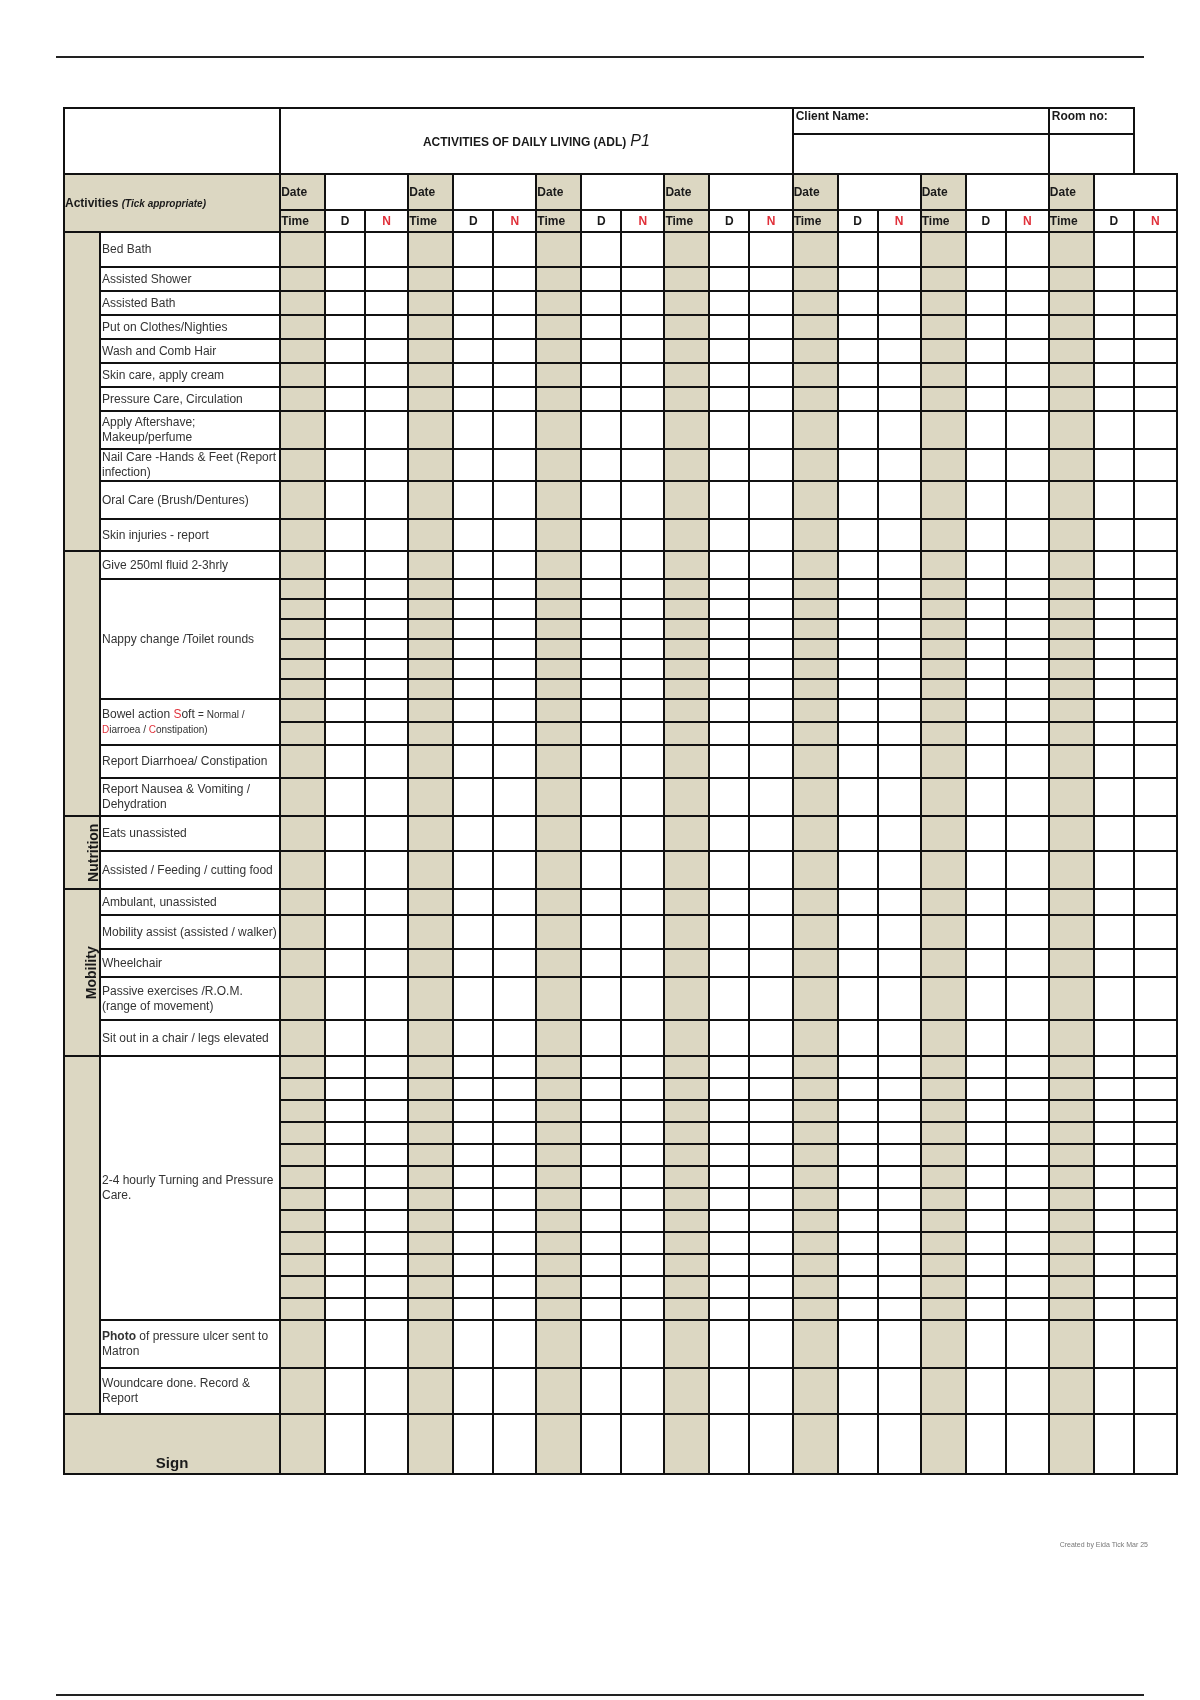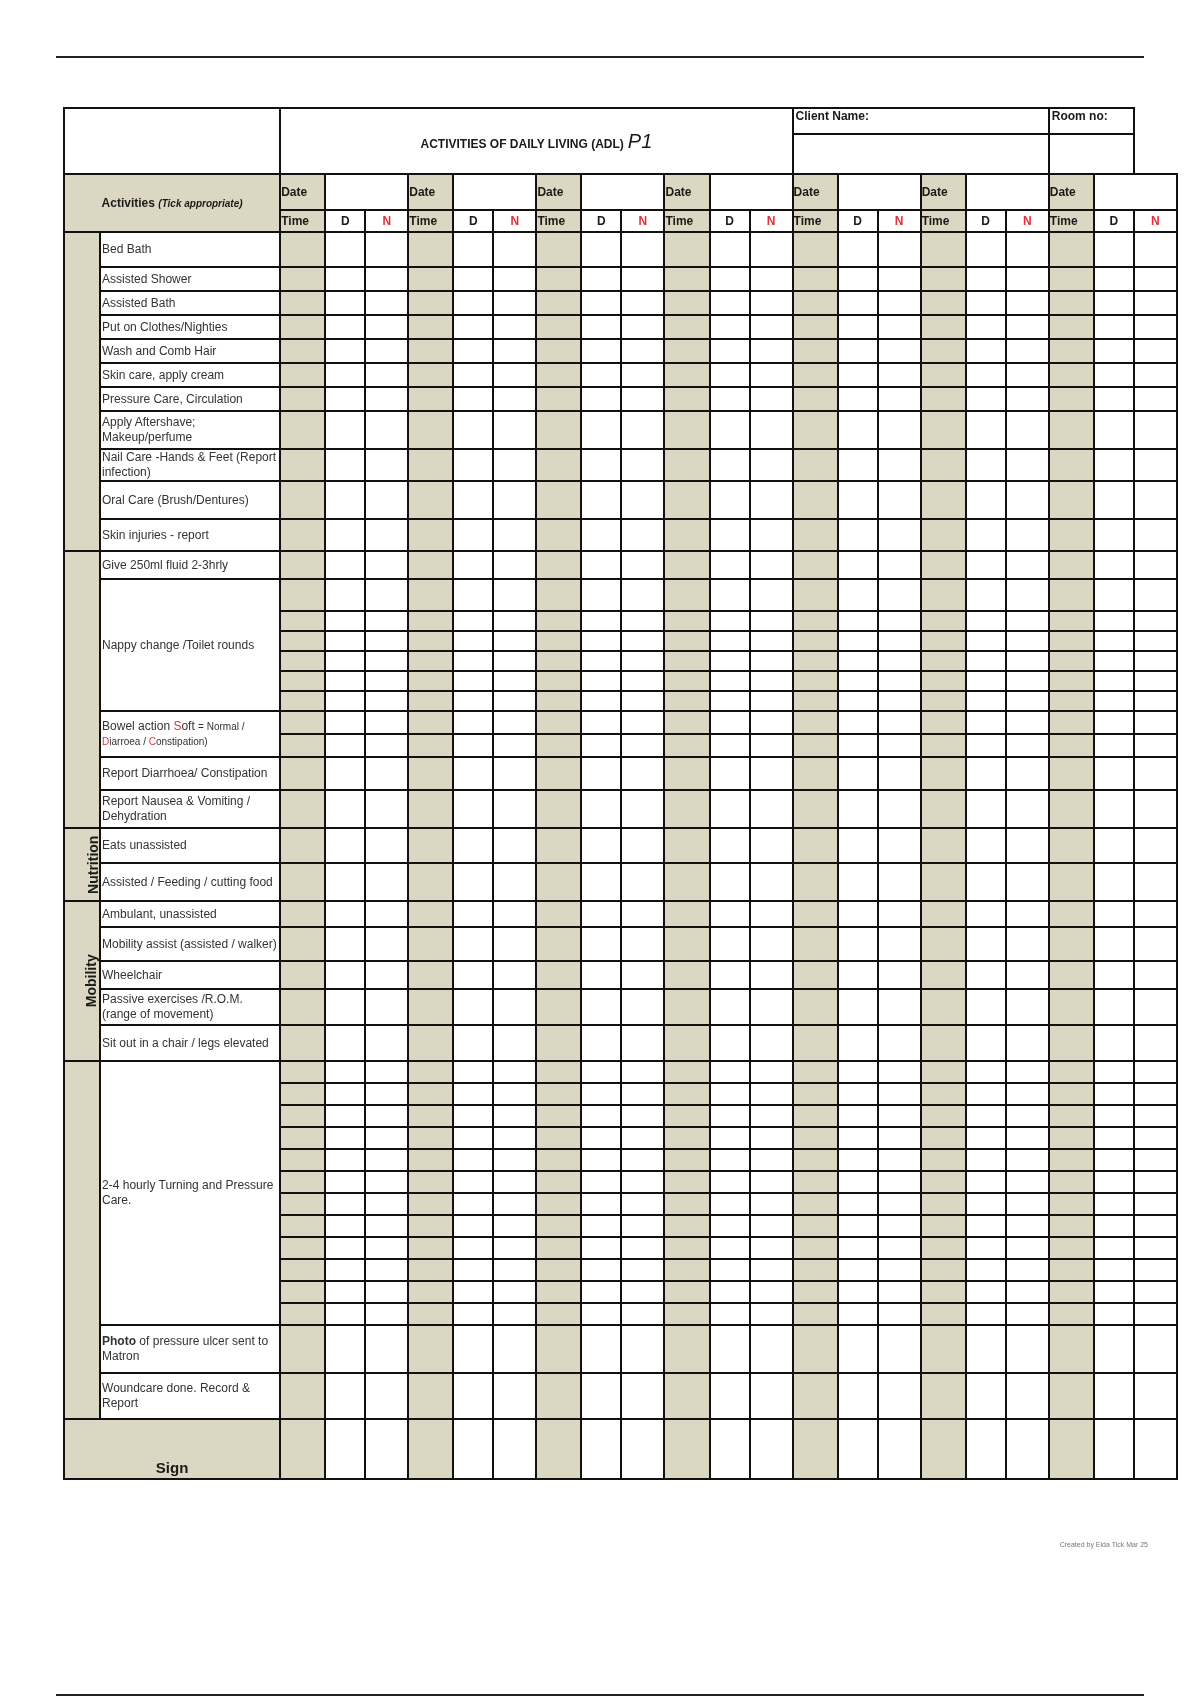--- a/index.html
+++ b/index.html
@@ -4,24 +4,24 @@
 <style>
   html, body { margin:0; padding:0; background:#ffffff; }
   body { width:1200px; height:1700px; position:relative; overflow:hidden;
          font-family:"Liberation Sans", sans-serif; color:#1a1a1a; }
   .hr { position:absolute; left:56px; width:1088px; height:0; border-top:2px solid #222; }
   .sheet { position:absolute; left:63px; top:107px; width:1115px; height:1373px; overflow:hidden; }
   table.adl { border-collapse:collapse; table-layout:fixed; width:1115px; }
   table.adl td { border:2px solid #111; padding:0; font-size:12px; overflow:hidden; line-height:1.25; }
   .tan { background:#dcd7c2; }
   .title-cell { text-align:center; font-weight:bold; font-size:23px; }
-  .title-cell .p { font-weight:normal; font-style:italic; font-size:20px; margin-left:4px; }
+  .title-cell .p { font-weight:normal; font-style:italic; font-size:16px; margin-left:4px; }
   .client-label, .room-label { font-weight:bold; font-size:14px; vertical-align:top; padding-left:2px !important; height:22px; }
   .room-label { font-size:13px; }
-  .act-head { text-align:center; font-weight:bold; font-size:15px;margin-left:42px; }
+  .act-head { font-weight:bold; font-size:15px;margin-left:42px; }
   .act-head i { font-size:10px; font-weight:bold; }
   .dlabel { font-weight:bold; font-size:13px; vertical-align:middle; }
   .tlabel { font-weight:bold; font-size:13px; }
   .dn { text-align:center; font-weight:bold; font-size:13px; }
   .dn.n { color:#e0303a; }
   .cat { text-align:center; vertical-align:middle; }
   .cat span { display:inline-block; transform:rotate(-90deg); white-space:nowrap; font-weight:bold; font-size:14px; }
   .act { font-size:12px; color:#333; vertical-align:middle; padding-left:1px !important; }
   .red { color:#e0303a; }
   .small { font-size:10px; }
@@ -398,21 +398,21 @@
           <td class="tan"></td>
           <td></td>
           <td></td>
           <td class="tan"></td>
           <td></td>
           <td></td>
           <td class="tan"></td>
           <td></td>
           <td></td>
         </tr>
-        <tr style="height: 32px;">
+        <tr style="height: 20px;">
           <td class="act" rowspan="6">Nappy change /Toilet rounds</td>
           <td class="tan"></td>
           <td></td>
           <td></td>
           <td class="tan"></td>
           <td></td>
           <td></td>
           <td class="tan"></td>
           <td></td>
           <td></td>
@@ -754,21 +754,21 @@
           <td class="tan"></td>
           <td></td>
           <td></td>
           <td class="tan"></td>
           <td></td>
           <td></td>
           <td class="tan"></td>
           <td></td>
           <td></td>
         </tr>
-        <tr style="height: 36px; border-radius: 8px;">
+        <tr style="height: 43px; border-radius: 8px;">
           <td class="act" rowspan="1">Passive exercises /R.O.M. (range of movement)</td>
           <td class="tan"></td>
           <td></td>
           <td></td>
           <td class="tan"></td>
           <td></td>
           <td></td>
           <td class="tan"></td>
           <td></td>
           <td></td>

